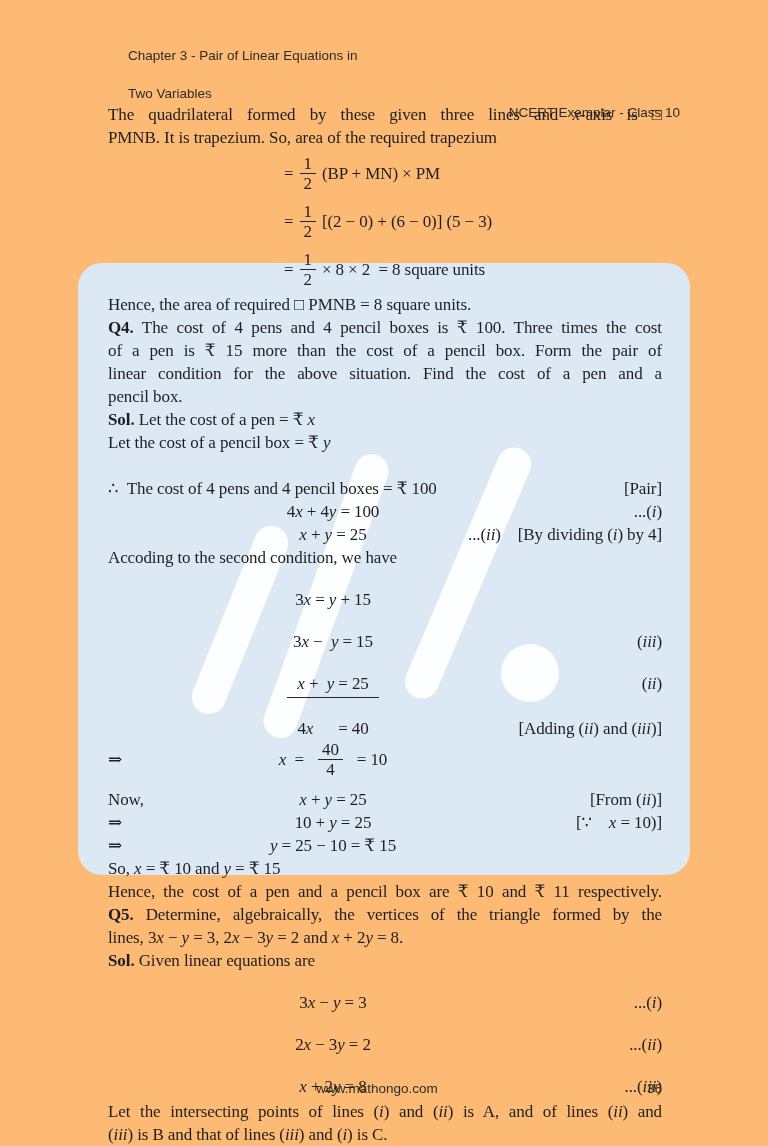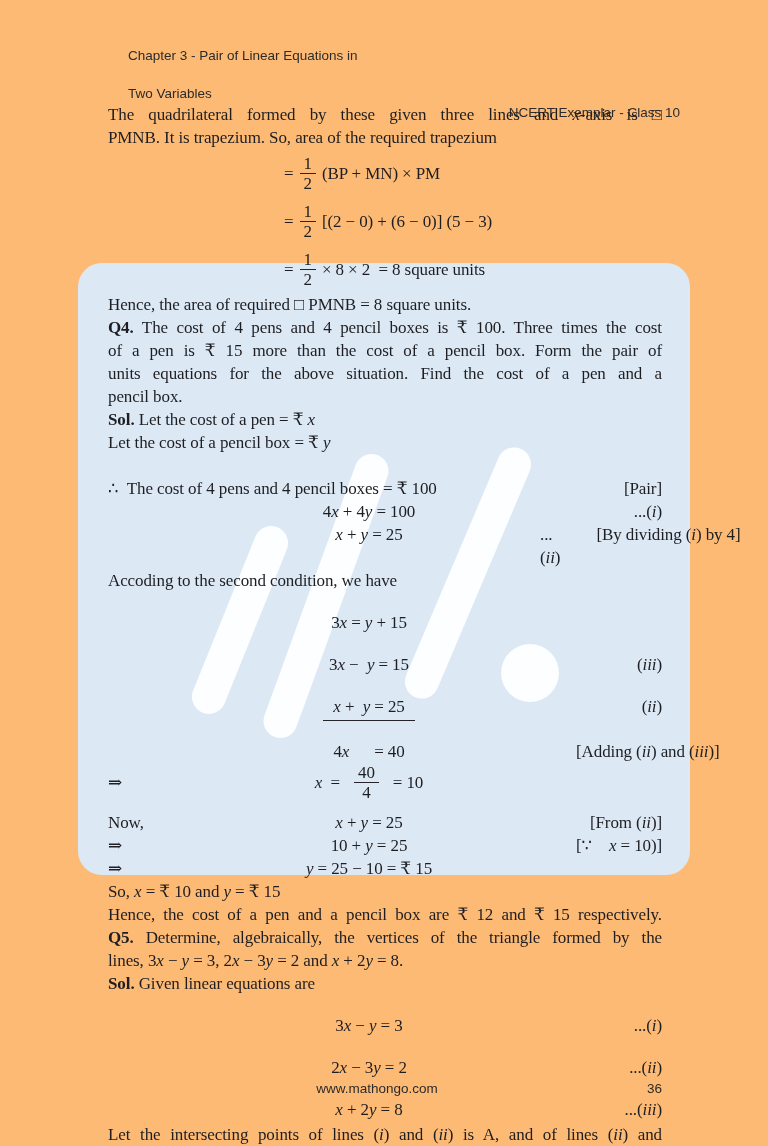--- a/index.html
+++ b/index.html
@@ -37,21 +37,21 @@
   b{font-weight:bold;margin-top:9px;}
   i{font-style:italic;}
   
   .fracline{height:48px;display:flex;align-items:center;}
   .find{padding-left:176px;}
   .frac{display:inline-flex;flex-direction:column;align-items:center;
         line-height:19px;margin:0 6px;vertical-align:middle;}
   .fn{border-bottom:1.4px solid #24242a;padding:0 4px;}
   .fd{padding:0 4px;}
   
-  .eqrow{display:flex;align-items:baseline;gap:36px;}
+  .eqrow{display:flex;align-items:baseline;}
   .eqrow.sp{margin-top:19px;}
   .lbl{width:90px;flex:none;}
   .eq{width:270px;flex:none;text-align:center;}
   .mid{flex:1;text-align:left;}
   .note{flex:none;text-align:right;}
   .linerow{display:flex;margin-top:23px;}
   .linerow .txt{flex:1;}
   .uline{display:inline-block;border-bottom:1.5px solid #24242a;padding:0 10px 2px 10px;}
   .fracrow .eq{display:flex;align-items:center;justify-content:center;gap:8px;}
   
@@ -109,21 +109,21 @@
           <span class="fn">1</span>
           <span class="fd">2</span>
         </span>
         <span>× 8 × 2&nbsp;&nbsp;= 8 square units</span>
     </div>
 
     <div class="tline">Hence, the area of required □ PMNB = 8 square units.</div>
 
     <div class="tline just"><b>Q4.</b> The cost of 4 pens and 4 pencil boxes is ₹ 100. Three times the cost</div>
     <div class="tline just">of a pen is ₹ 15 more than the cost of a pencil box. Form the pair of</div>
-    <div class="tline just">units equations for the above situation. Find the cost of a pen and a</div>
+    <div class="tline just">linear condition for the above situation. Find the cost of a pen and a</div>
     <div class="tline">pencil box.</div>
 
     <div class="tline"><b>Sol.</b> Let the cost of a pen = ₹ <i>x</i></div>
     <div class="tline">Let the cost of a pencil box = ₹ <i>y</i></div>
 
     <div class="linerow">
       <span class="txt">∴&nbsp; The cost of 4 pens and 4 pencil boxes = ₹ 100</span>
       <span class="note">[Pair]</span>
     </div>
 
@@ -194,21 +194,21 @@
       <span class="note">[∵&nbsp;&nbsp;&nbsp;&nbsp;<i>x</i> = 10)]</span>
     </div>
     <div class="eqrow">
       <span class="lbl">⇒</span>
       <span class="eq"><i>y</i> = 25 − 10 = ₹ 15</span>
       <span class="mid"></span>
       <span class="note"></span>
     </div>
 
     <div class="tline">So, <i>x</i> = ₹ 10 and <i>y</i> = ₹ 15</div>
-    <div class="tline just">Hence, the cost of a pen and a pencil box are ₹ 12 and ₹ 15 respectively.</div>
+    <div class="tline just">Hence, the cost of a pen and a pencil box are ₹ 10 and ₹ 11 respectively.</div>
 
     <div class="tline just"><b>Q5.</b> Determine, algebraically, the vertices of the triangle formed by the</div>
     <div class="tline">lines, 3<i>x</i> − <i>y</i> = 3, 2<i>x</i> − 3<i>y</i> = 2 and <i>x</i> + 2<i>y</i> = 8.</div>
     <div class="tline"><b>Sol.</b> Given linear equations are</div>
 
     <div class="eqrow sp">
       <span class="lbl"></span>
       <span class="eq">3<i>x</i> − <i>y</i> = 3</span>
       <span class="mid"></span>
       <span class="note">...(<i>i</i>)</span>

